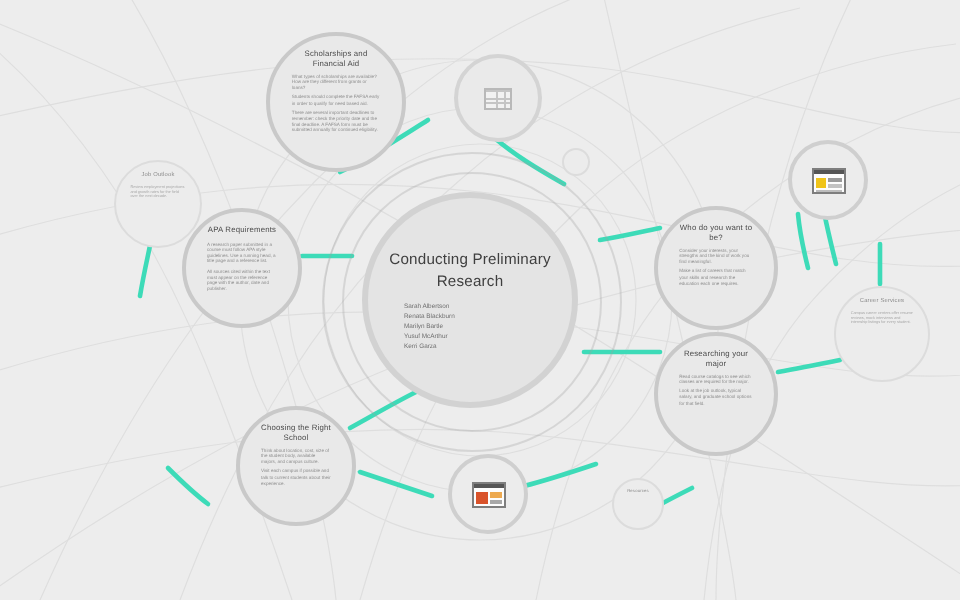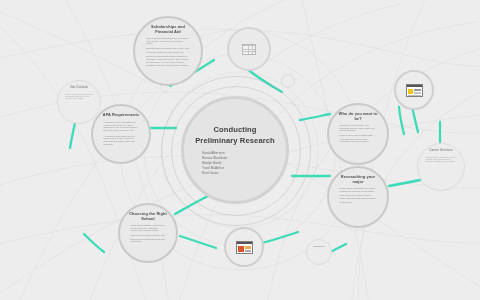--- a/index.html
+++ b/index.html
@@ -18,21 +18,21 @@
   .node{
     position:absolute;
     border-radius:50%;
     box-sizing:border-box;
     display:flex;flex-direction:column;
     align-items:center;
     text-align:center;
     overflow:hidden;
   }
   .node .title{
-    font-weight:bold;
+    font-weight:normal;
     color:#4a4a4a;
     line-height:1.18;
     letter-spacing:.1px;
   }
   .node .body{
     color:#8d8d8d;
     line-height:1.25;
     transform:scale(.92);
     transform-origin:top center;
   }

